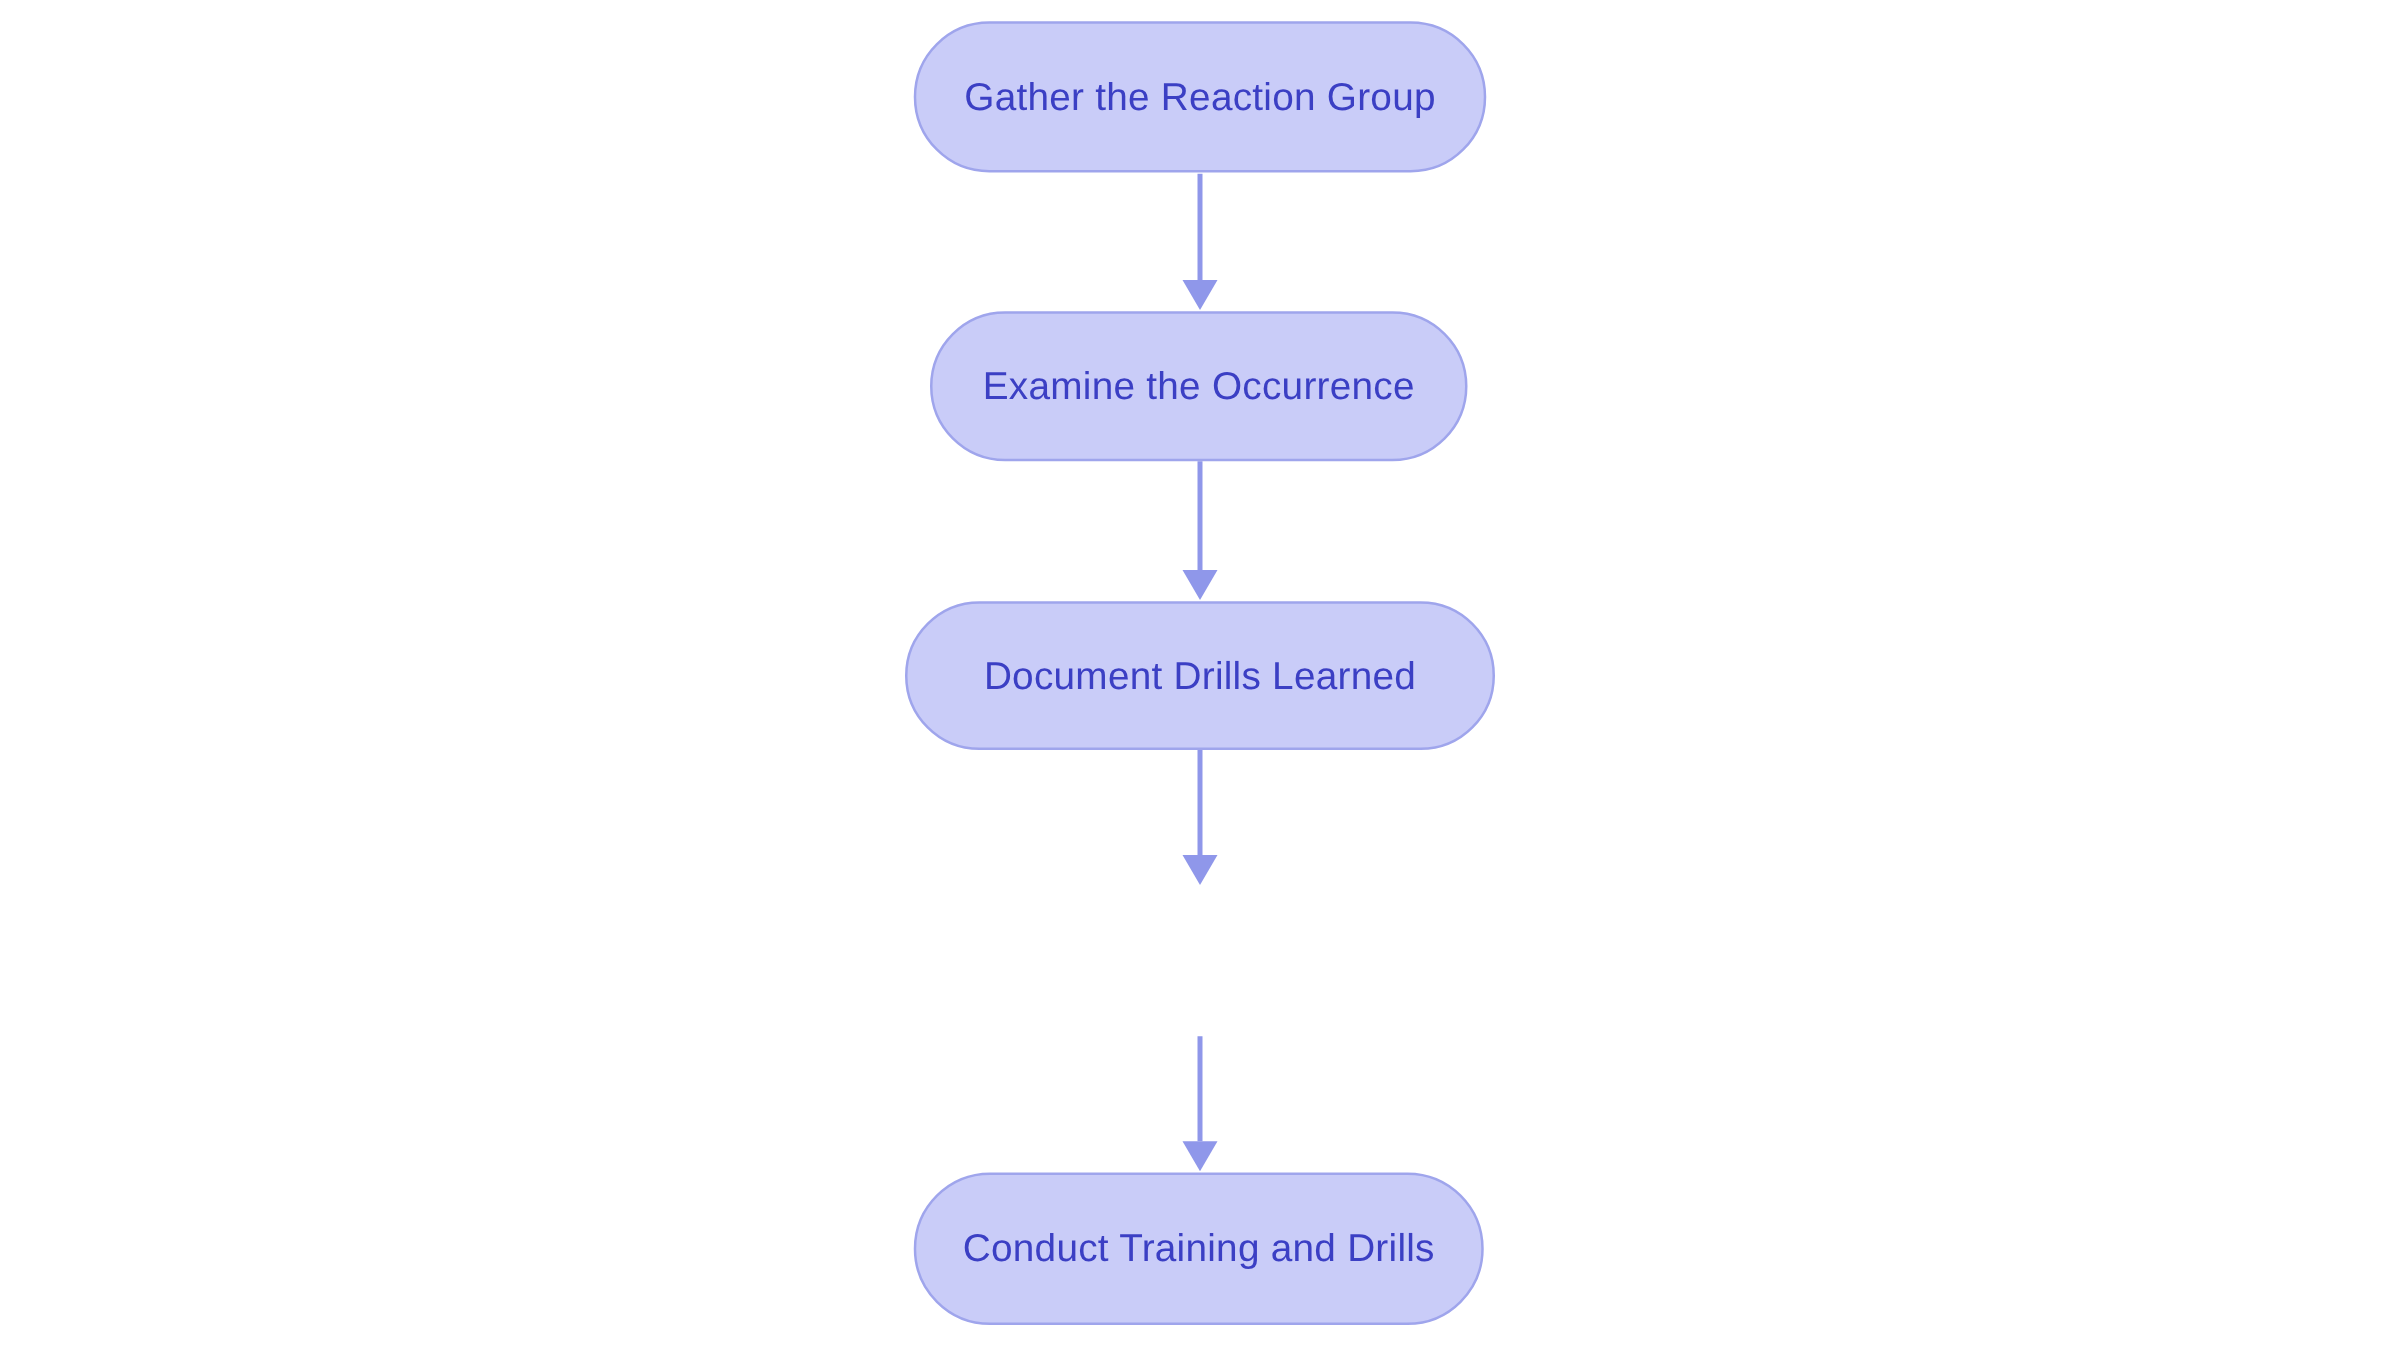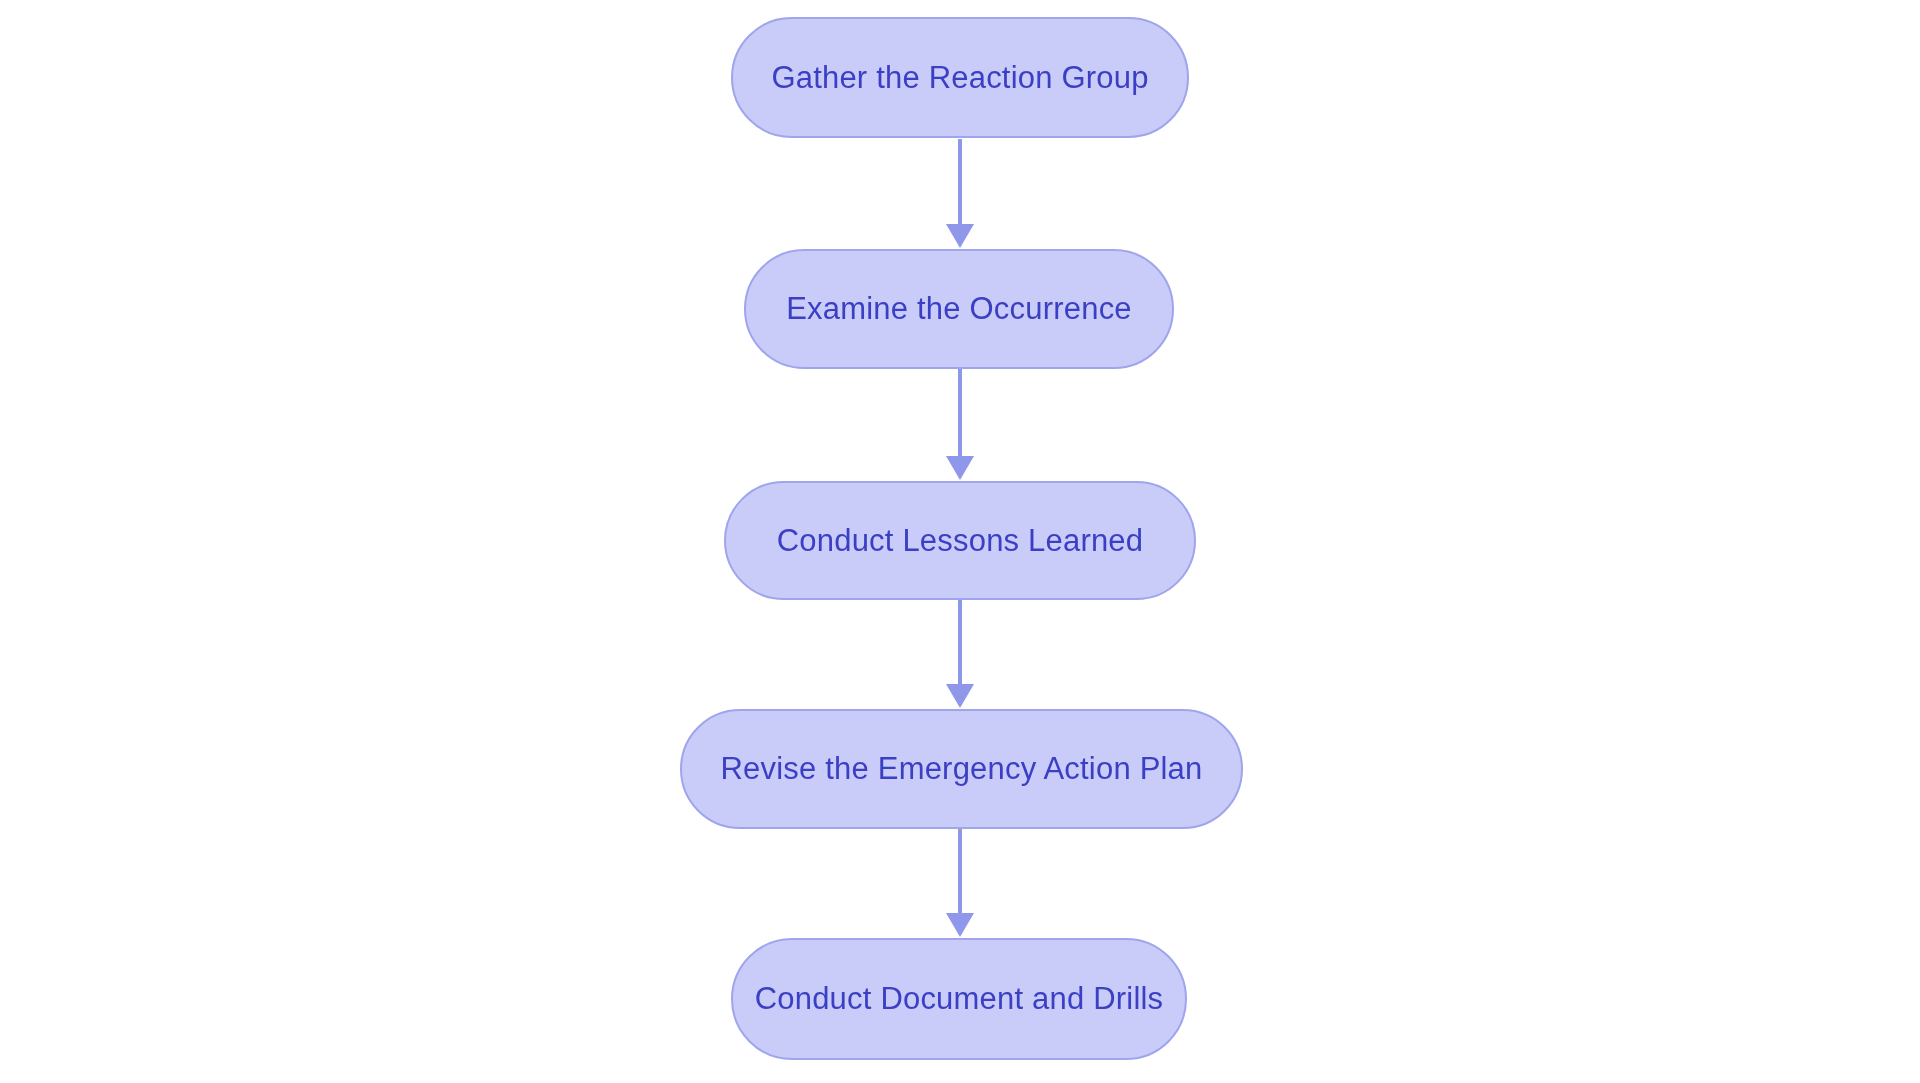--- a/index.html
+++ b/index.html
@@ -84,34 +84,31 @@
   <div class="node n1">
     <span class="node-label">Examine the Occurrence</span>
   </div>
 
   <div class="arrow a1">
     <div class="arrow-line"></div>
     <div class="arrow-head"></div>
   </div>
 
   <div class="node n2">
-    <span class="node-label">Conduct Lessons Learned</span>
+    <span class="node-label">Document Drills Learned</span>
   </div>
 
   <div class="arrow a2">
     <div class="arrow-line"></div>
     <div class="arrow-head"></div>
   </div>
 
-  <div class="node n3">
-    <span class="node-label">Revise the Emergency Action Plan</span>
-  </div>
 
   <div class="arrow a3">
     <div class="arrow-line"></div>
     <div class="arrow-head"></div>
   </div>
 
   <div class="node n4">
-    <span class="node-label">Conduct Document and Drills</span>
+    <span class="node-label">Conduct Training and Drills</span>
   </div>
 
 </div>
 
 </body></html>

